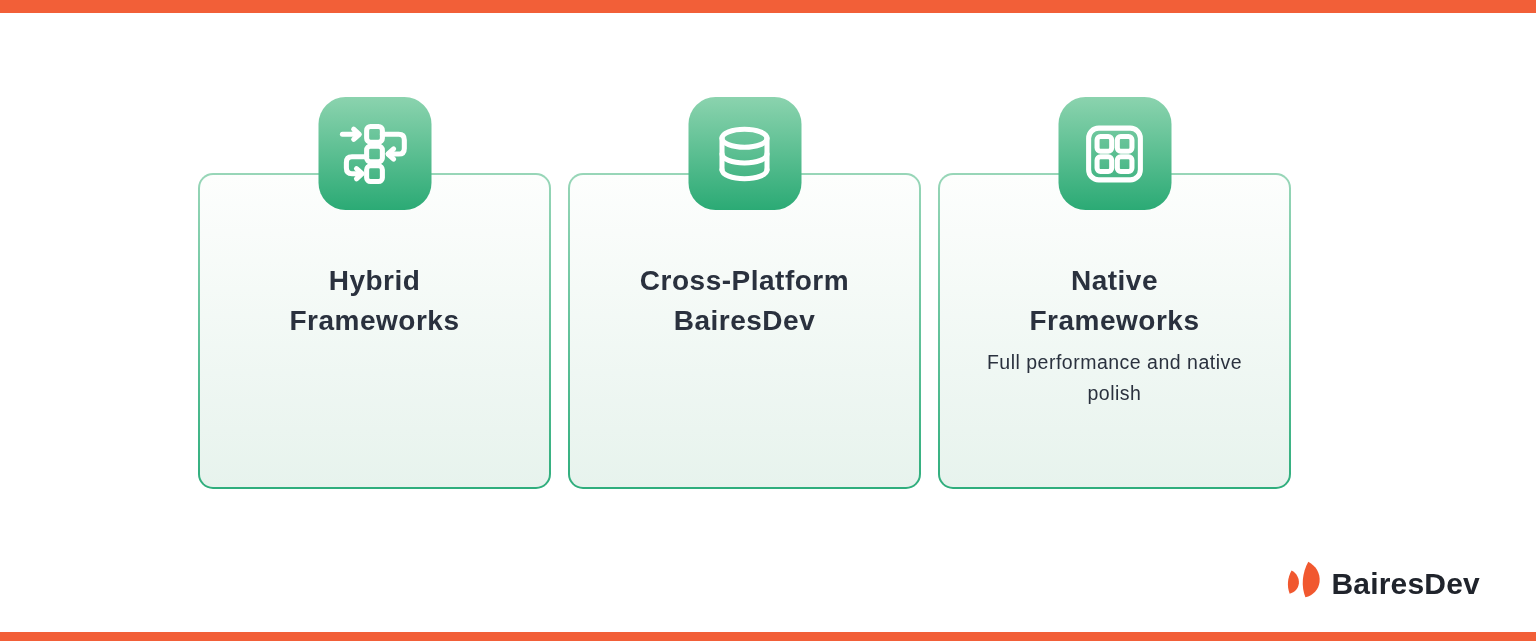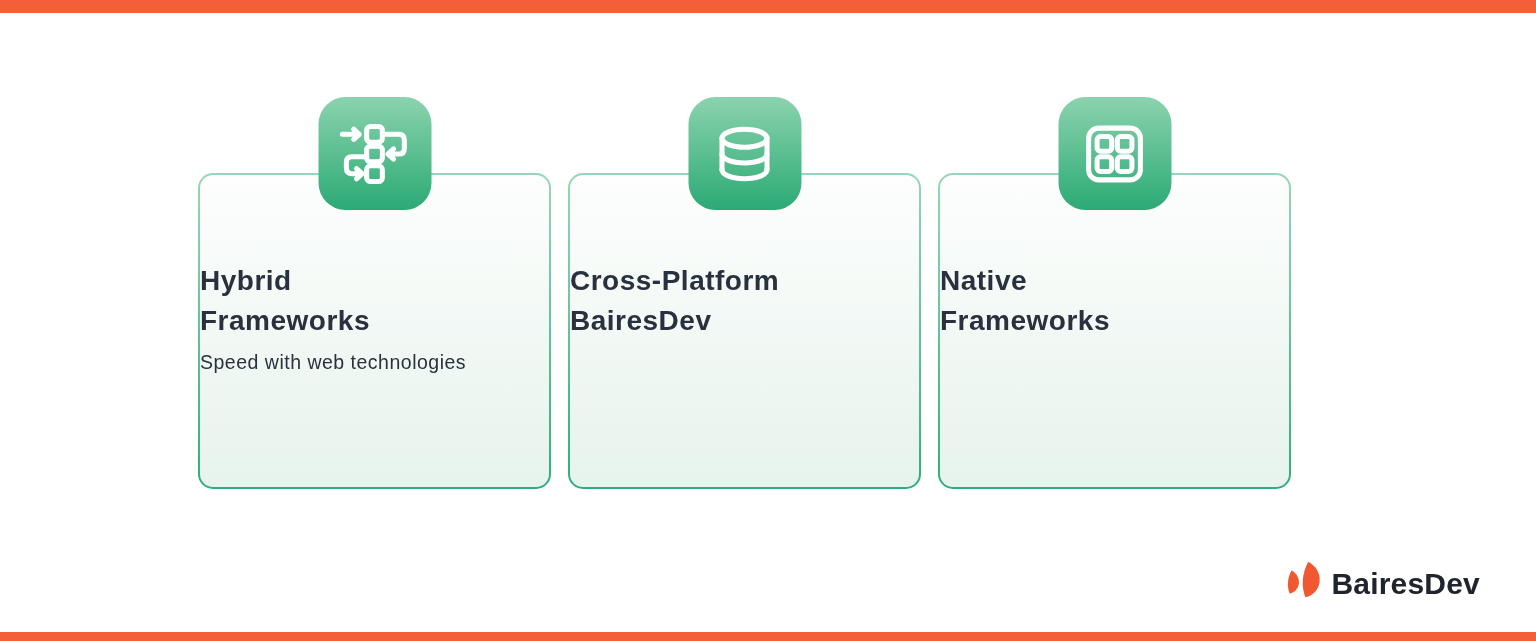--- a/index.html
+++ b/index.html
@@ -31,20 +31,21 @@
     width:353px; height:316px;
     border-radius:15px;
     padding:2px;
     background:linear-gradient(180deg, var(--card-border-top,#98D6B8), var(--card-border-bottom,#2FAE7D));
   }
   .card-body {
     width:100%; height:100%;
     border-radius:13px;
     background:linear-gradient(180deg, var(--card-bg-top,#FDFEFD) 0%, var(--card-bg-bottom,#E7F3ED) 100%);
     padding-top:86px;
+    text-align:center;
   }
   .badge {
     position:absolute; top:-76px; left:50%;
     transform:translateX(-50%);
     width:113px; height:113px;
     border-radius:27px;
     background:linear-gradient(180deg, var(--badge-top,#8BD3AE), var(--badge-bottom,#2BAA75));
     display:flex; align-items:center; justify-content:center;
   }
   .badge svg { width:72px; height:72px; display:block; }
@@ -99,21 +100,20 @@
             <path d="M39,14.5 H53.5 Q58.5,14.5 58.5,19.5 V27 Q58.5,32 53.5,32 H44.5"></path>
             <path d="M49,27.5 L44,32 L49,36.5"></path>
             <path d="M25,34.5 H12 Q7,34.5 7,39.5 V44.5 Q7,49.5 12,49.5 H20"></path>
             <path d="M16,45 L21,49.5 L16,54"></path>
           </g>
         </svg>
       </div>
       <div class="card-body">
         <div class="card-title">Hybrid
 Frameworks</div>
-        <div class="card-subtitle">Speed with web technologies</div>
       </div>
     </div>
 
     <div class="card-frame">
       <div class="badge">
         <svg viewBox="0 0 64 64" aria-hidden="true">
           <g class="icon-stroke">
             <ellipse cx="32" cy="18" rx="20" ry="8"></ellipse>
             <path d="M12,18 V46"></path>
             <path d="M52,18 V46"></path>
@@ -136,20 +136,22 @@
             <rect x="16.5" y="16.5" width="13" height="13" rx="3"></rect>
             <rect x="34.5" y="16.5" width="13" height="13" rx="3"></rect>
             <rect x="16.5" y="34.5" width="13" height="13" rx="3"></rect>
             <rect x="34.5" y="34.5" width="13" height="13" rx="3"></rect>
           </g>
         </svg>
       </div>
       <div class="card-body">
         <div class="card-title">Native
 Frameworks</div>
+        <div class="card-subtitle">Full performance and native
+polish</div>
       </div>
     </div>
 
   </div>
 
   <div class="brand">
     <svg viewBox="0 0 46 44" aria-hidden="true">
       <g transform="translate(0,10) scale(0.78)">
         <path class="brand-petal" d="M12.6,0 C19.8,3.8 24.2,11.2 23.4,19 C22.6,26.4 17.4,32 9.8,34 C5.6,23.6 6.6,10.6 12.6,0 Z"></path>
       </g>

